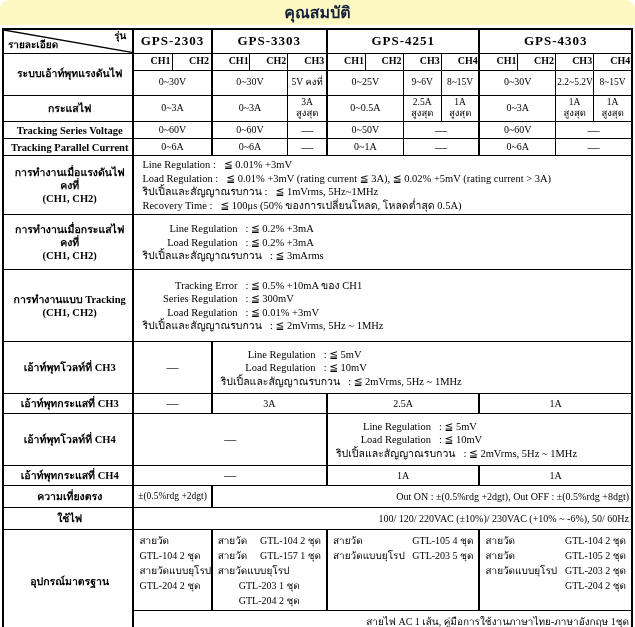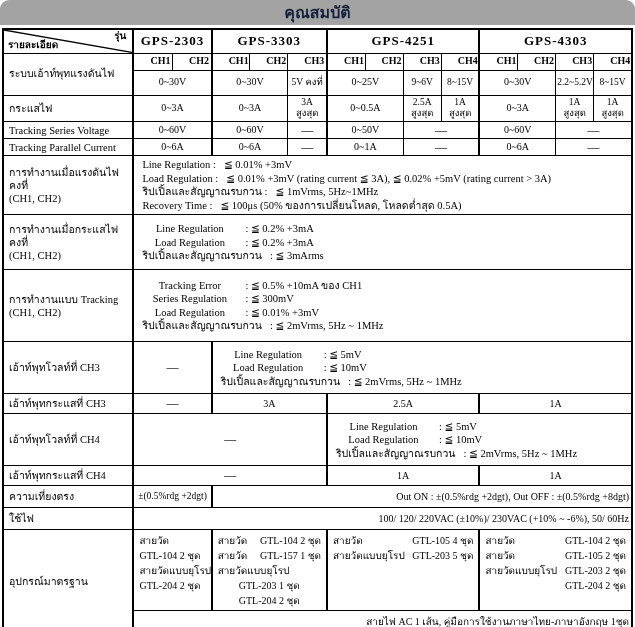--- a/index.html
+++ b/index.html
@@ -1,40 +1,40 @@
 <!DOCTYPE html>
 <html><head>
 <meta charset="utf-8">
 <style>
   html,body{margin:0;padding:0;background:#ffffff;}
   body{width:635px;height:627px;font-family:"Liberation Serif",serif;color:#000;position:relative;}
   .title-bar{
-    width:635px;height:25px;background:#a3a3a3;
+    width:635px;height:25px;background:#fef9c3;
     border-radius:9px 9px 0 0;
     display:flex;align-items:center;justify-content:center;
   }
   .title-bar span{font-weight:bold;font-size:16px;color:#14213d;font-family:"Liberation Sans",sans-serif;}
   table{
     border-collapse:collapse;table-layout:fixed;
     width:631px;margin:3px 2px 0 2px;
     border:2px solid #000;
   }
   td{
     border:1px solid #000;
     font-size:10px;line-height:1.25;
     text-align:center;vertical-align:middle;
     padding:0 2px;overflow:hidden;
   }
   td.g{border-left-width:2px;}
-  td.lbl{text-align:left;padding-left:5px;font-weight:normal;font-size:10.5px;}
+  td.lbl{text-align:center;padding-left:5px;font-weight:bold;font-size:10.5px;}
   td.model{font-weight:bold;font-size:13px;letter-spacing:1px;}
   td.ch{font-weight:bold;font-size:10px;padding-left:16px;}
   td.dash{font-size:12px;}
   td.sm{font-size:9.5px;padding:1px 1px;}
-  td.spec{text-align:center;padding:2px 4px 2px 8px;}
+  td.spec{text-align:right;padding:2px 4px 2px 8px;}
   .spec-line{display:flex;line-height:13.5px;font-size:10.5px;white-space:nowrap;}
   .spec-line .n{flex:0 0 auto;}
   .aligned .spec-line .n{min-width:95px;}
   .spec-line .v{margin-left:8px;}
   td.left{text-align:right;padding-left:8px;}
   td.acc{vertical-align:top;text-align:left;padding:3px 5px 2px 5px;font-size:10px;}
   .acc-line{display:flex;line-height:15px;white-space:nowrap;}
   .acc-line .r{margin-left:auto;padding-left:4px;}
   .acc-line.center{justify-content:center;}
   .corner{position:relative;padding:4px;}

